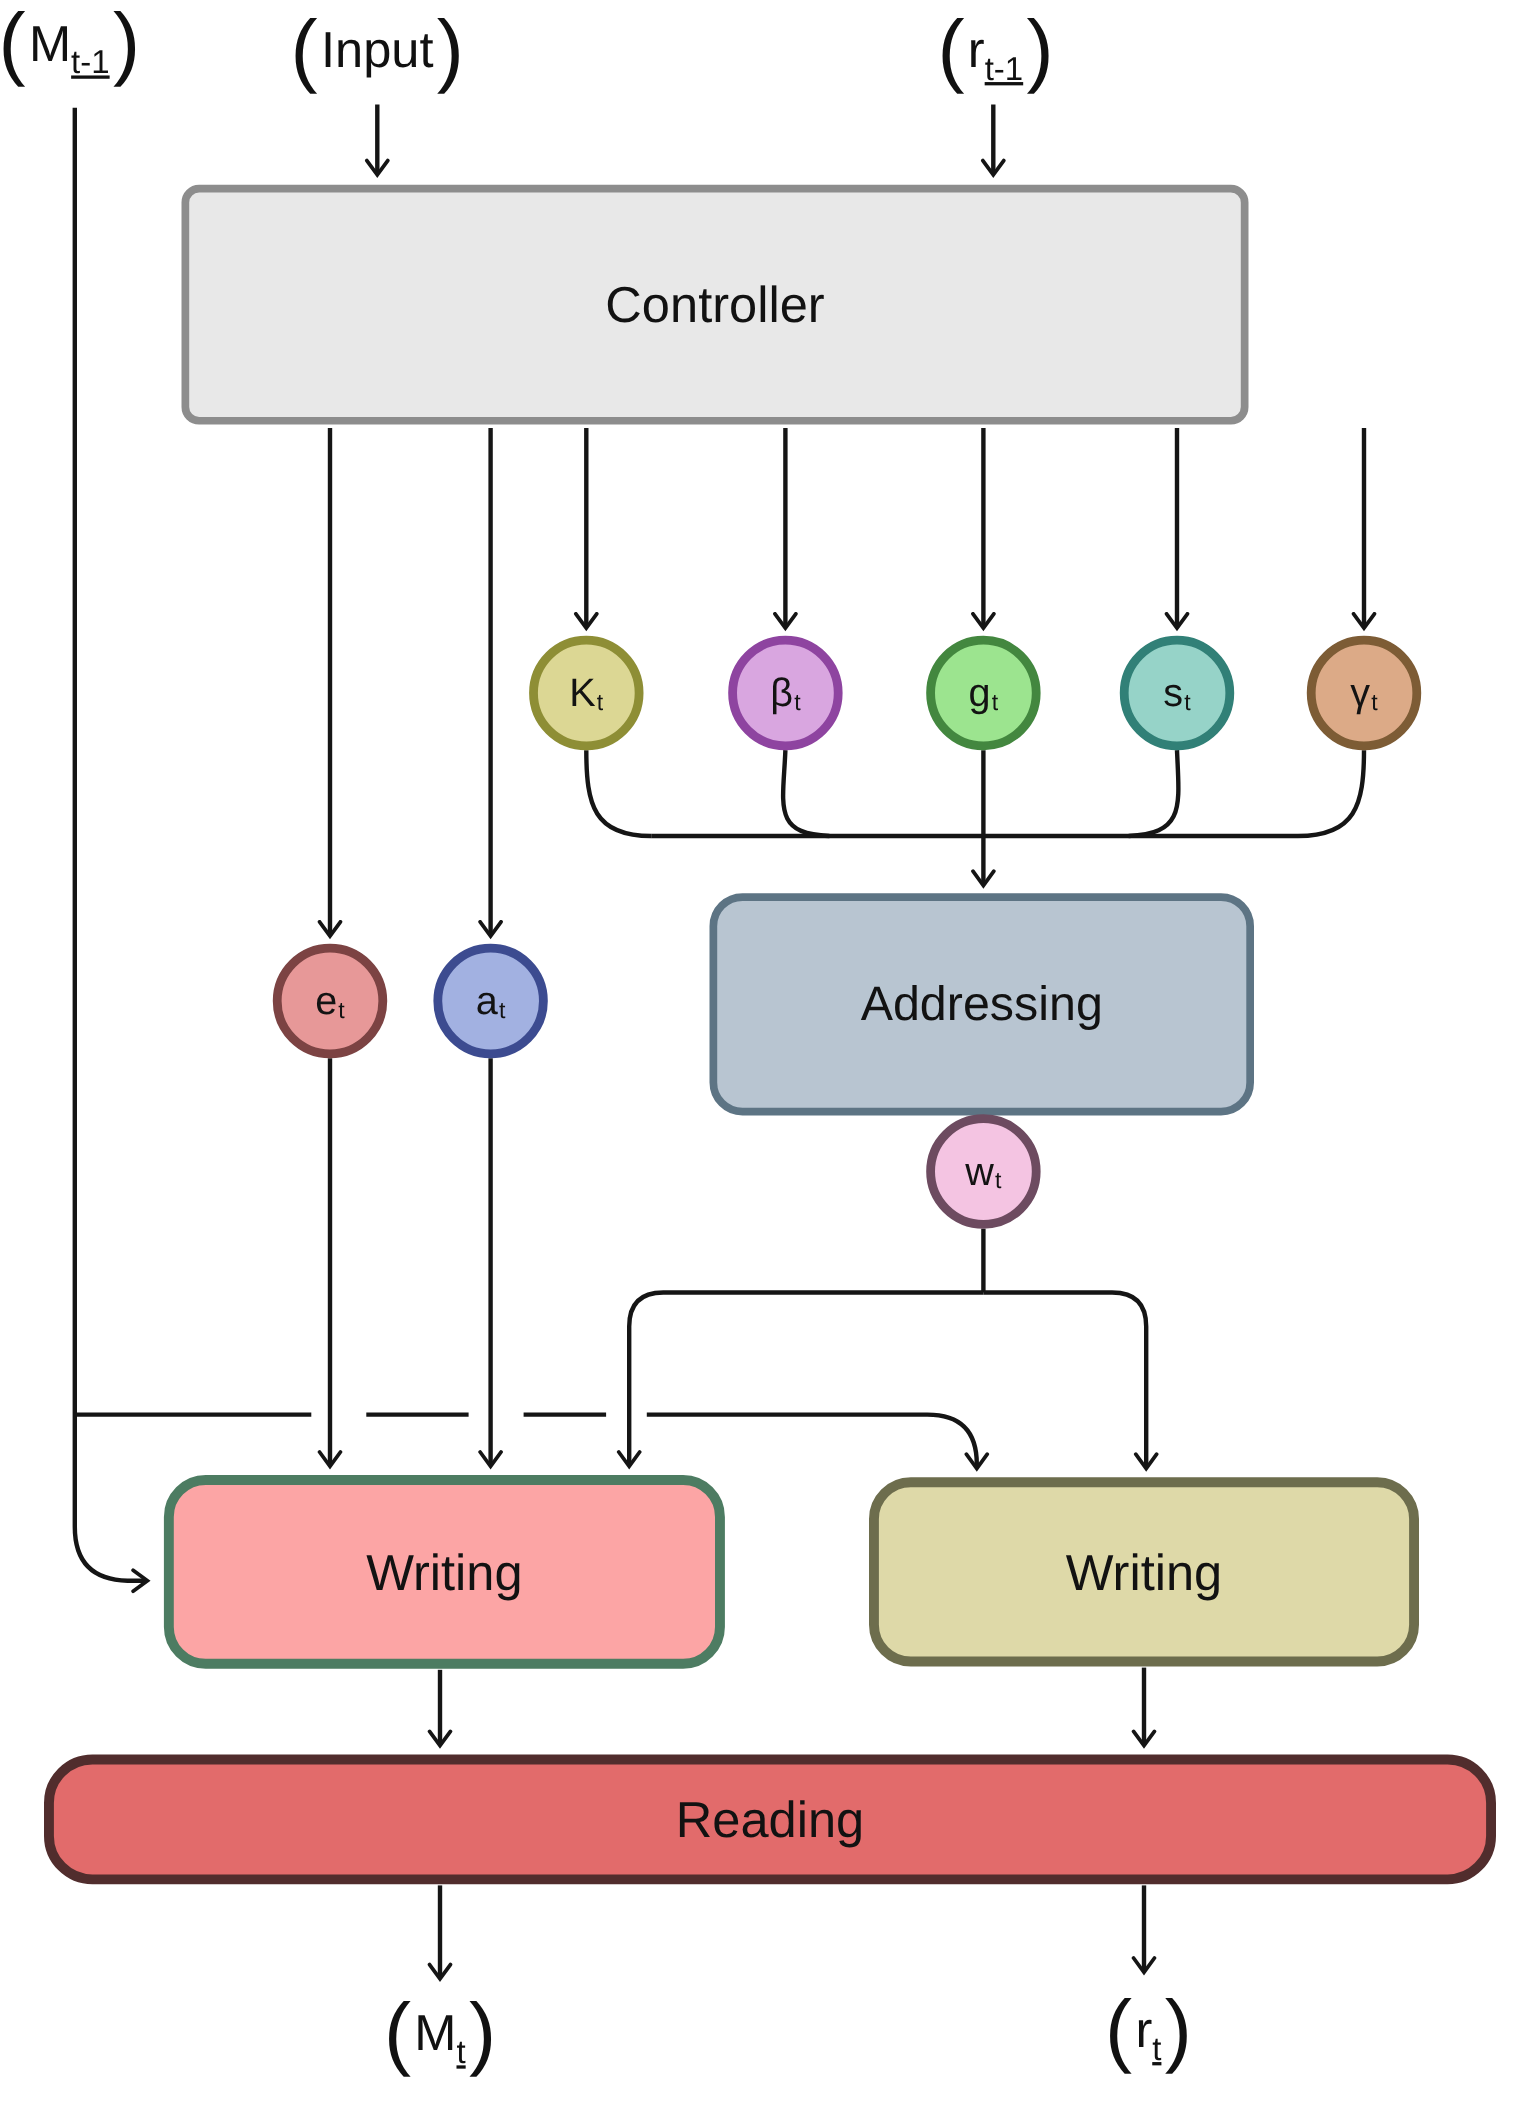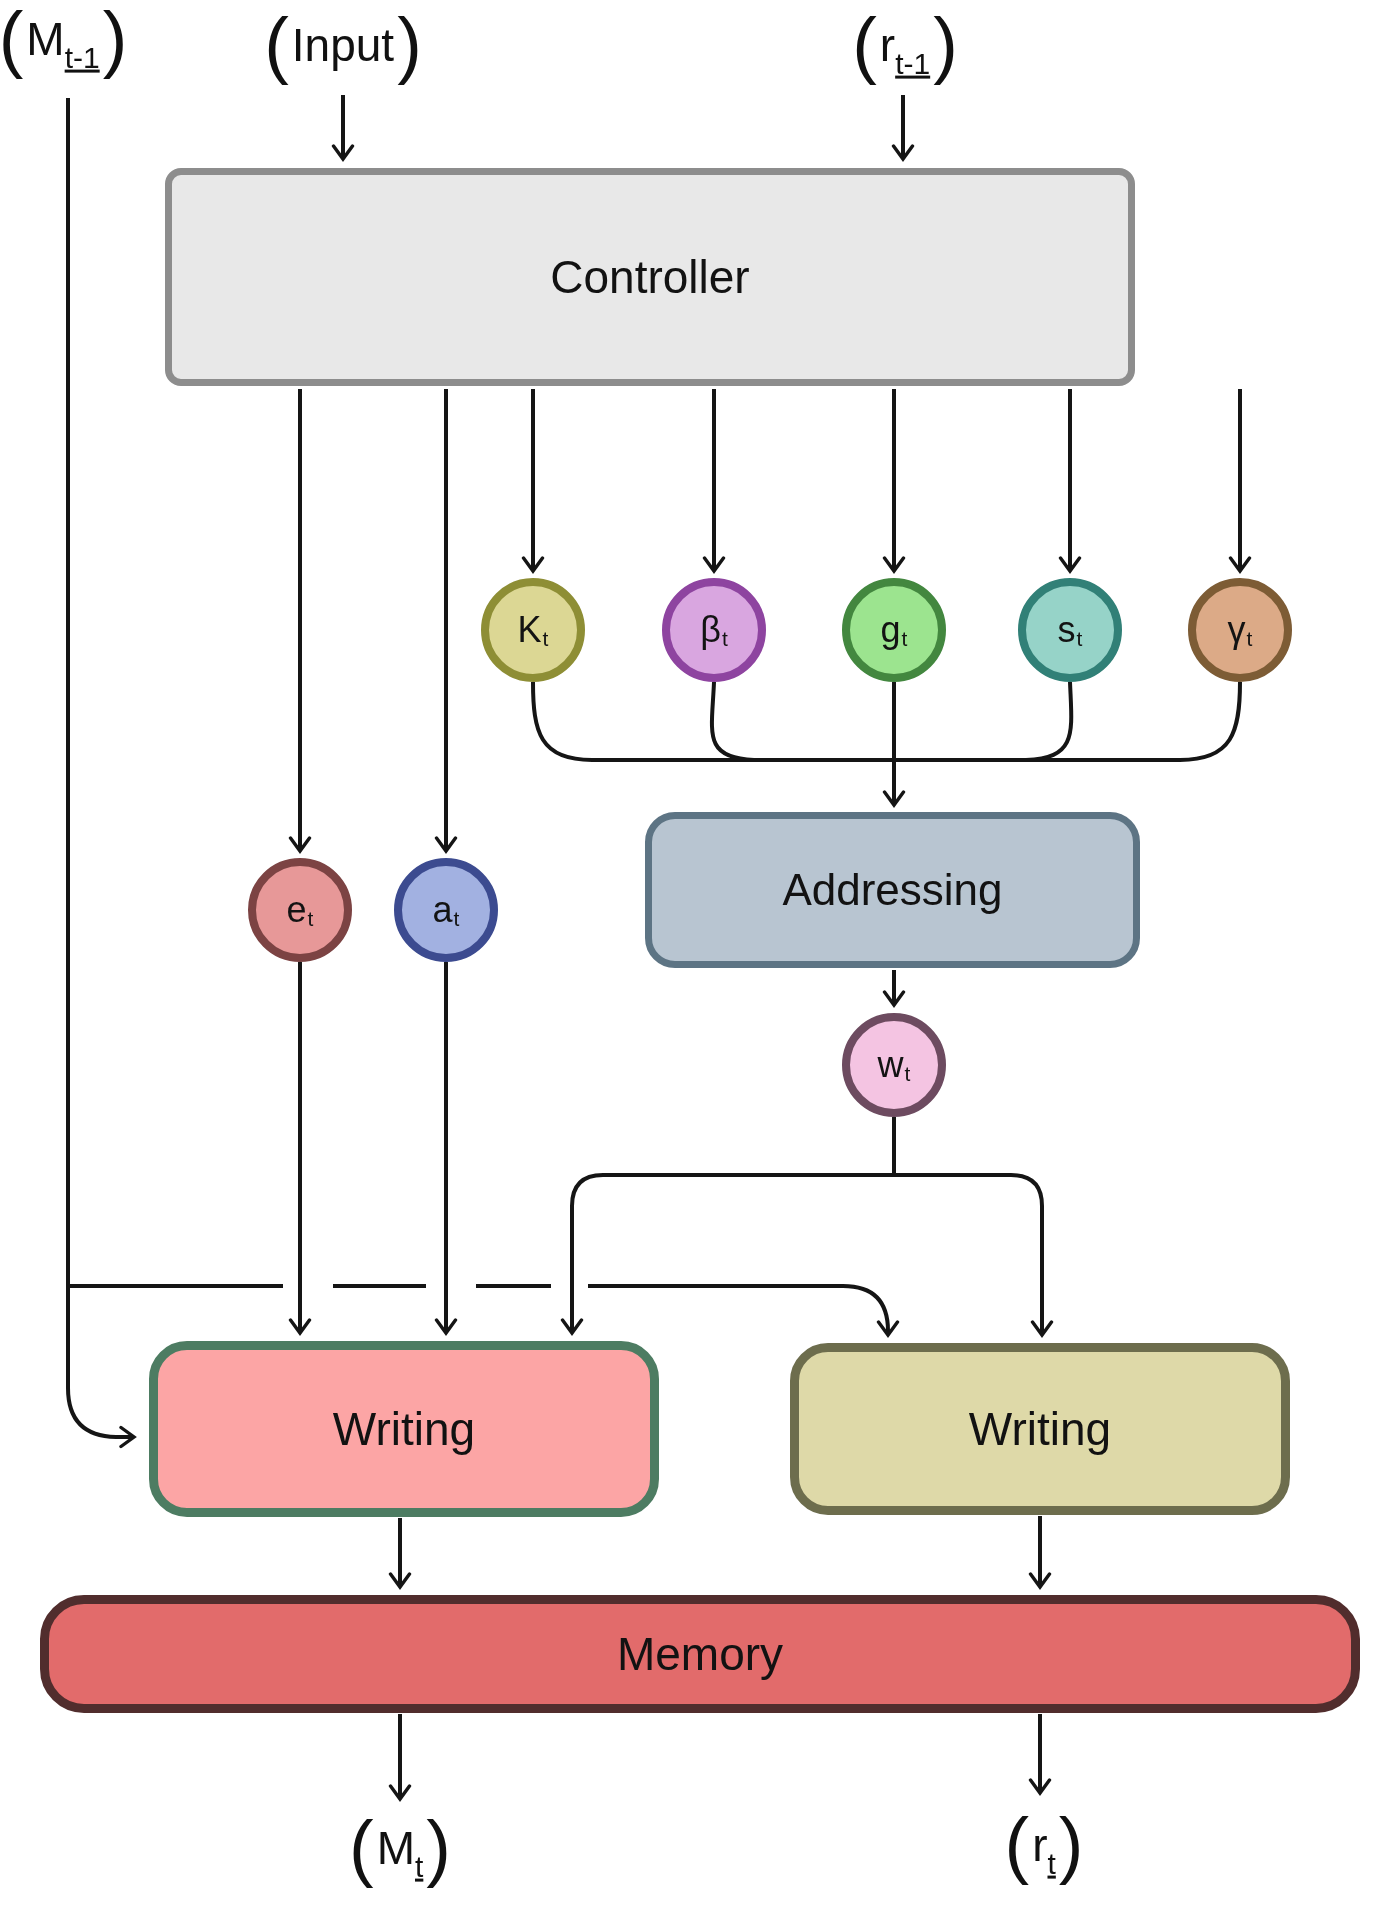--- a/index.html
+++ b/index.html
@@ -6,21 +6,21 @@
   body{width:1400px;height:1929px;position:relative;overflow:hidden;
        font-family:"Liberation Sans","DejaVu Sans",sans-serif;color:#111;}
   #stage{position:absolute;left:0;top:0;width:1400px;height:1929px;}
   #wires{position:absolute;left:0;top:0;z-index:1;}
 
   
   .box{position:absolute;z-index:2;box-sizing:border-box;display:flex;
        align-items:center;justify-content:center;font-size:46px;color:#121212;}
   #b-controller{left:165px;top:168px;width:970px;height:218px;background:#e8e8e8;
        border:7px solid #8d8d8d;border-radius:16px;}
-  #b-addressing{left:645px;top:812px;width:495px;height:156px;background:#b8c5d1;
+  #b-addressing{left:645px;top:812px;width:495px;height:202px;background:#b8c5d1;
        border:7px solid #5d7484;border-radius:30px;font-size:44px;}
   #b-writing{left:149px;top:1341px;width:510px;height:176px;background:#fca5a5;
        border:9px solid #4d7c62;border-radius:38px;}
   #b-reading{left:790px;top:1343px;width:500px;height:172px;background:#ded9a8;
        border:9px solid #6d6d4d;border-radius:38px;}
   #b-memory{left:40px;top:1595px;width:1320px;height:118px;background:#e26b6b;
        border:9px solid #512d2d;border-radius:44px;}
 
   
   .circle{position:absolute;z-index:2;width:104px;height:104px;border-radius:50%;
@@ -138,21 +138,21 @@
   <div class="box" id="b-addressing">
     <span>Addressing</span>
   </div>
   <div class="box" id="b-writing">
     <span>Writing</span>
   </div>
   <div class="box" id="b-reading">
     <span>Writing</span>
   </div>
   <div class="box" id="b-memory">
-    <span>Memory</span>
+    <span>Reading</span>
   </div>
 
   <div class="circle" id="n-key">
     <span class="nmain">K</span>
     <span class="nsub">t</span>
   </div>
   <div class="circle" id="n-beta">
     <span class="nmain">β</span>
     <span class="nsub">t</span>
   </div>

